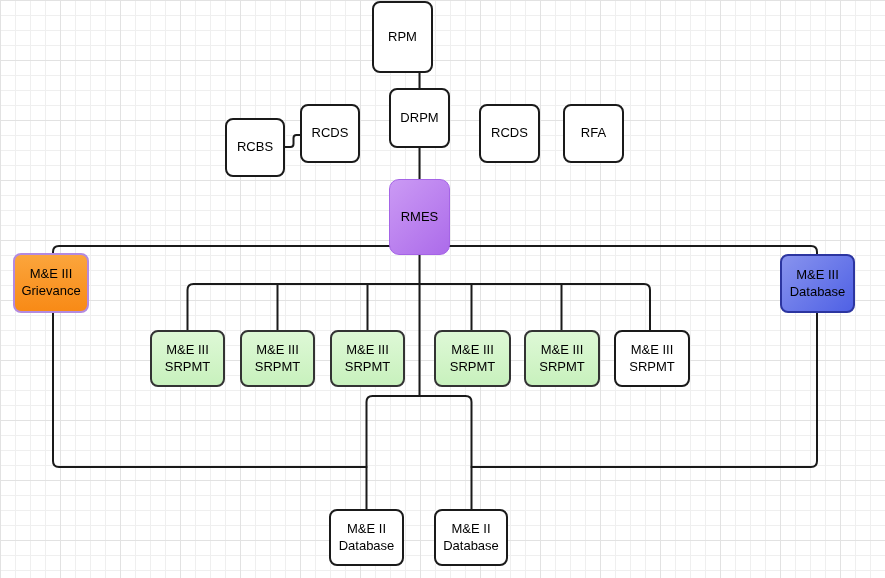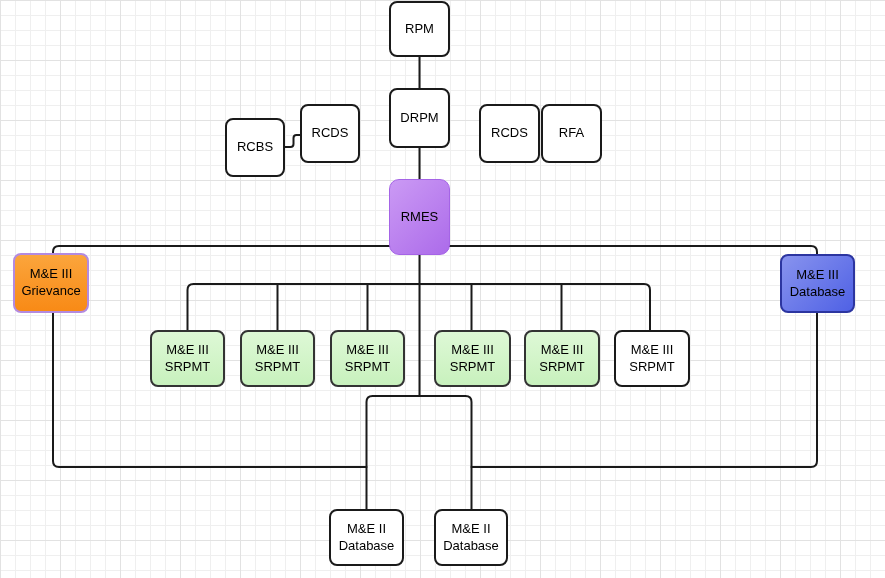--- a/index.html
+++ b/index.html
@@ -67,26 +67,26 @@
     <path d="M419.5 238 L419.5 396"></path>
     <path d="M366.5 467 H59 Q53 467 53 461 V252 Q53 246 59 246 H811 Q817 246 817 252 V461 Q817 467 811 467 H471.5"></path>
     <path d="M187.5 330 V290 Q187.5 284 193.5 284 H644 Q650 284 650 290 V330"></path>
     <path d="M277.5 284 V330"></path>
     <path d="M367.5 284 V330"></path>
     <path d="M471.5 284 V330"></path>
     <path d="M561.5 284 V330"></path>
     <path d="M366.5 509 V402 Q366.5 396 372.5 396 H465.5 Q471.5 396 471.5 402 V509"></path>
   </svg>
 
-  <div class="node" style="left:389px; top:1px;  width:61px; height:56px;">RPM</div>
+  <div class="node" style="left:372px; top:1px;  width:61px; height:72px;">RPM</div>
   <div class="node" style="left:389px; top:88px; width:61px; height:60px;">DRPM</div>
   <div class="node" style="left:225px; top:118px; width:60px; height:59px;">RCBS</div>
   <div class="node" style="left:300px; top:104px; width:60px; height:59px;">RCDS</div>
   <div class="node" style="left:479px; top:104px; width:61px; height:59px;">RCDS</div>
-  <div class="node" style="left:541px; top:104px; width:61px; height:59px;">RFA</div>
+  <div class="node" style="left:563px; top:104px; width:61px; height:59px;">RFA</div>
   <div class="node purple" style="left:389px; top:179px; width:61px; height:76px;">RMES</div>
   <div class="node orange" style="left:13px;  top:253px; width:76px; height:60px;">M&amp;E III
 Grievance</div>
   <div class="node green" style="left:150px; top:330px; width:75px; height:57px;">M&amp;E III
 SRPMT</div>
   <div class="node green" style="left:240px; top:330px; width:75px; height:57px;">M&amp;E III
 SRPMT</div>
   <div class="node green" style="left:330px; top:330px; width:75px; height:57px;">M&amp;E III
 SRPMT</div>
   <div class="node green" style="left:434px; top:330px; width:77px; height:57px;">M&amp;E III

